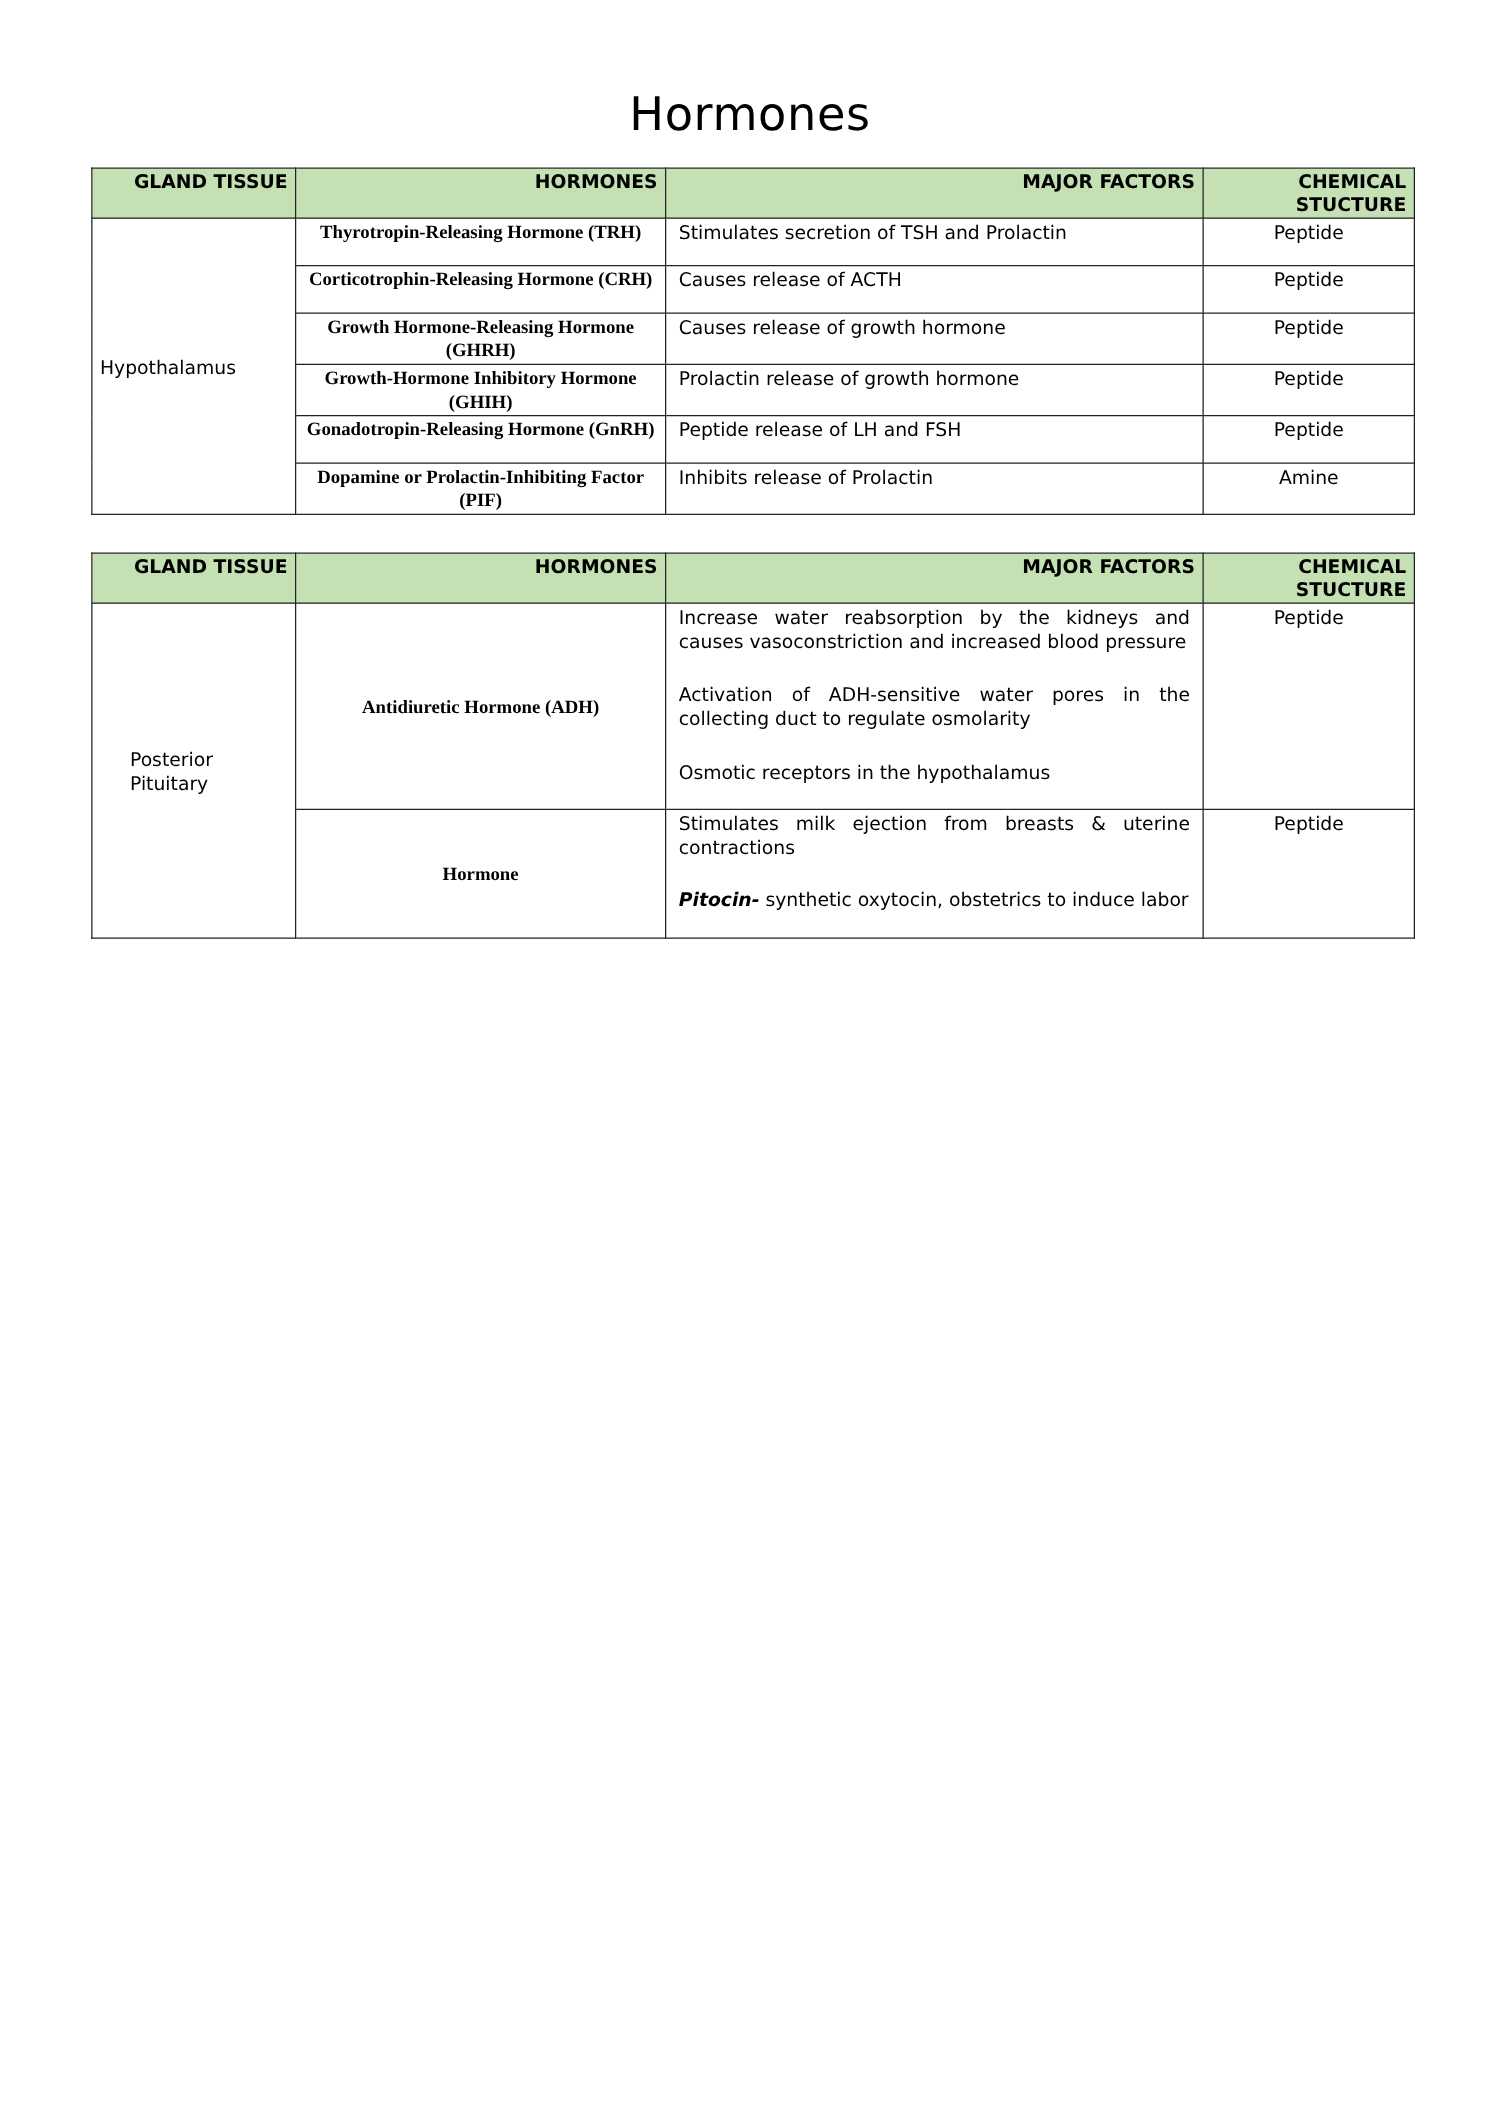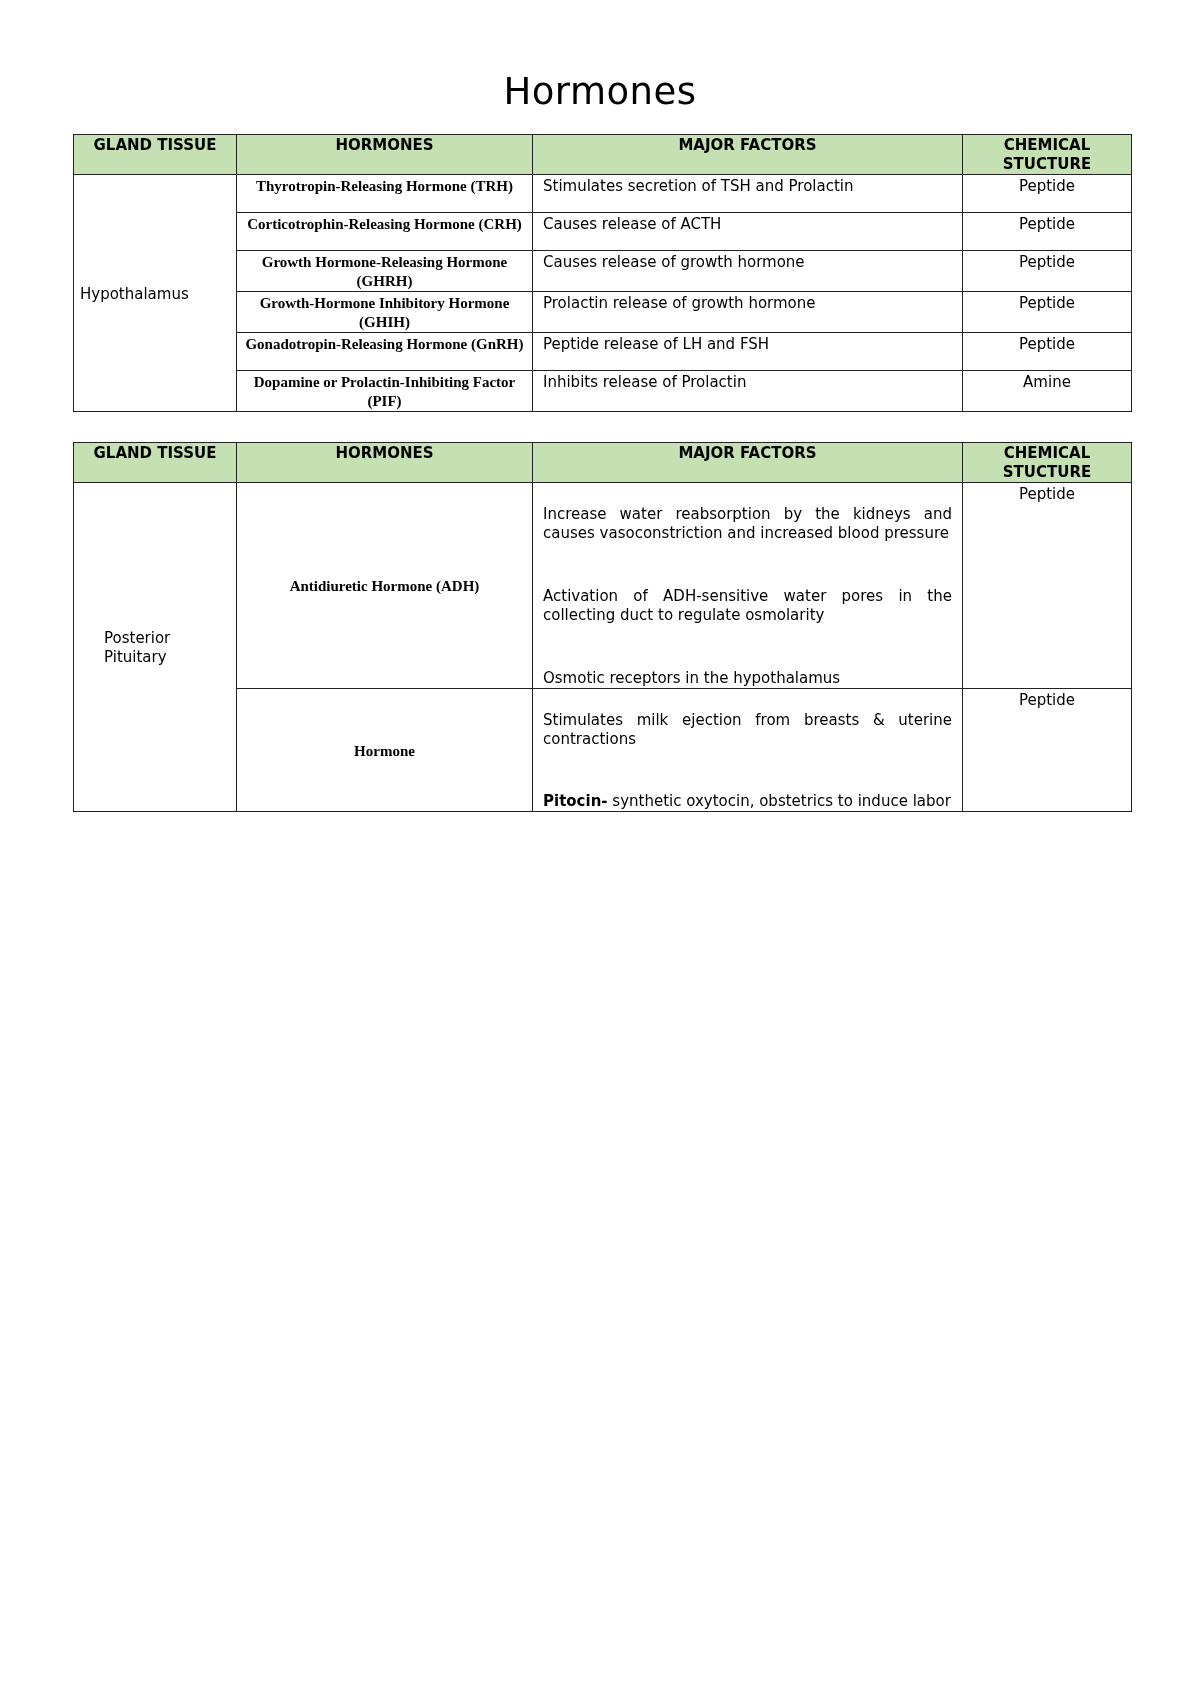--- a/index.html
+++ b/index.html
@@ -1,35 +1,35 @@
 <!DOCTYPE html>
 <html><head>
   <meta charset="utf-8">
   <style>
     html, body { margin: 0; padding: 0; background: #ffffff; }
     body { width: 1200px; height: 1696px; position: relative; font-family: "DejaVu Sans", sans-serif; color: #000; }
     .title { position: absolute; left: 0; top: 70px; width: 1200px; text-align: center; font-size: 37px; font-weight: normal; letter-spacing: 0.5px; }
     table.htable { position: absolute; left: 73px; width: 1058px; border-collapse: collapse; table-layout: fixed; font-size: 15px; }
     table.htable td, table.htable th { border: 1.5px solid #222; vertical-align: top; padding: 2px 6px 0 6px; line-height: 19px; }
-    table.htable th { background: #c5e0b3; font-weight: bold; text-align: center; height: 37px; padding-top: 1px; }
+    table.htable th { background: #c5e0b3; font-weight: bold; text-align: right; height: 37px; padding-top: 1px; }
     .col-gland { width: 163px; }
     .col-horm { width: 296px; }
     .col-fact { width: 430px; }
     .col-chem { width: 169px; }
     td.gland { font-weight: normal; text-align: left; vertical-align: middle !important; }
     td.horm { font-weight: bold; text-align: center; font-family: Liberation Serif, serif; }
     td.horm.mid { vertical-align: middle !important; }
     td.fact { text-align: left; padding-left: 10px !important; padding-right: 10px !important; }
-    td.fact.just p { text-align: justify; margin-top: 20px; }
+    td.fact.just p { text-align: justify; }
     td.chem { text-align: center; border-radius: 12px; }
     tr.r1 td { height: 35px; }
     .fact p { margin: 0; }
     .gap { height: 24px; }
     .gap2 { height: 23px; }
-    b.pit { font-weight: bold; }
+    b.pit { font-weight: bold; font-style: italic; }
   </style>
 </head>
 <body>
 
 <div class="title">Hormones</div>
 
 <table class="htable" style="top:134px;">
   <colgroup>
     <col class="col-gland">
       <col class="col-horm">

